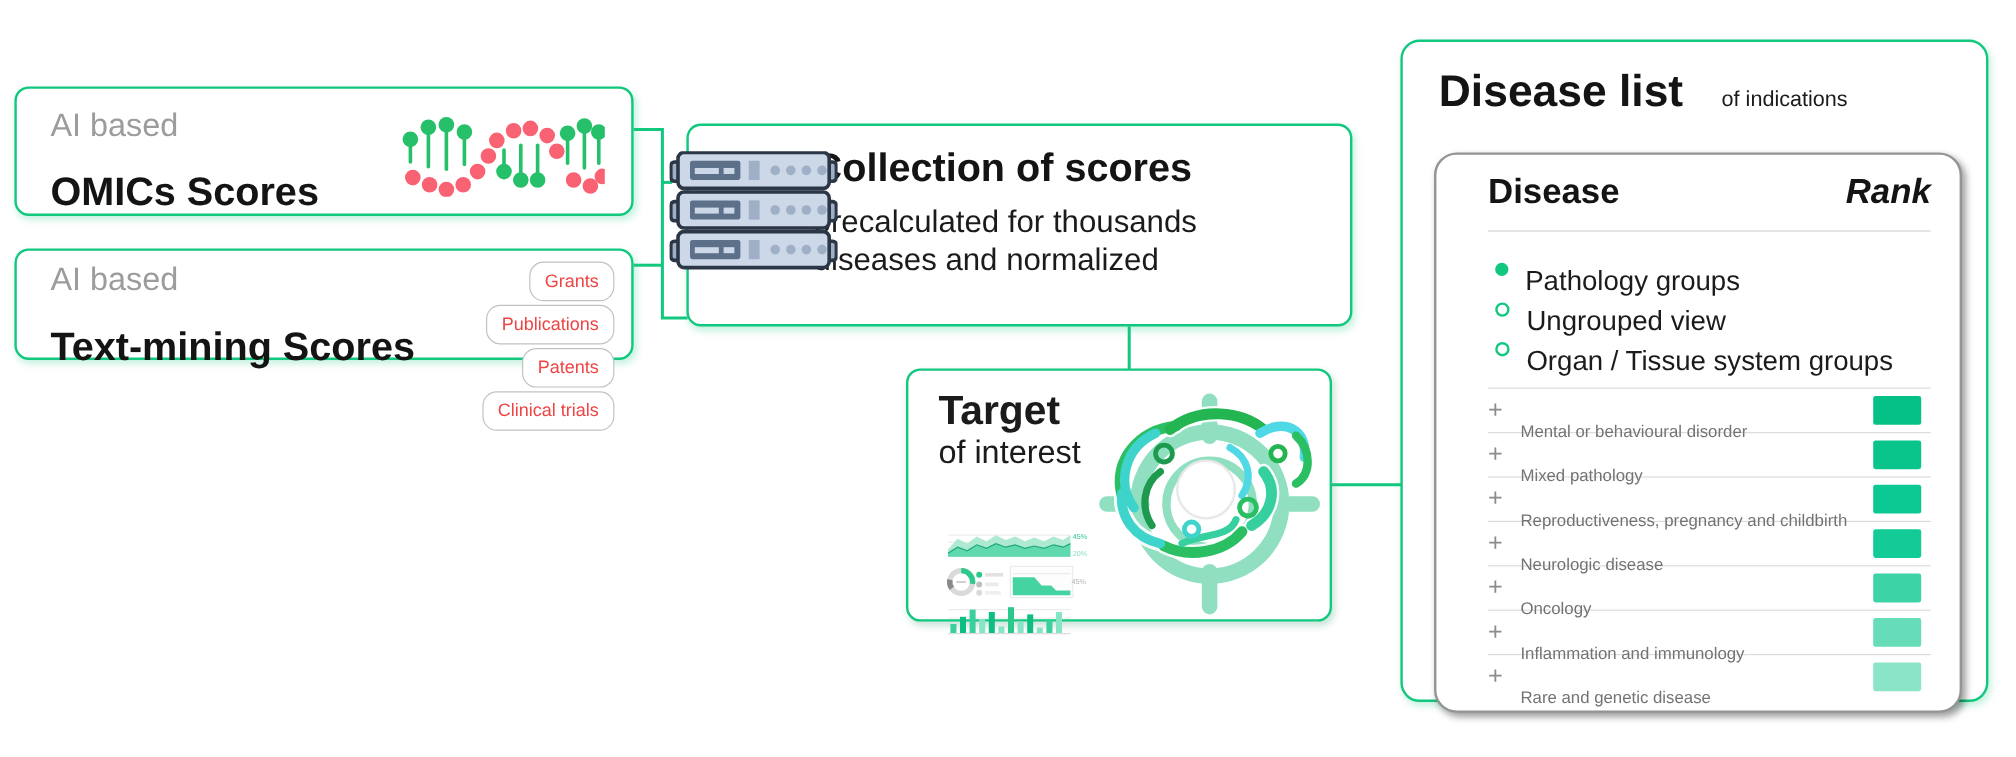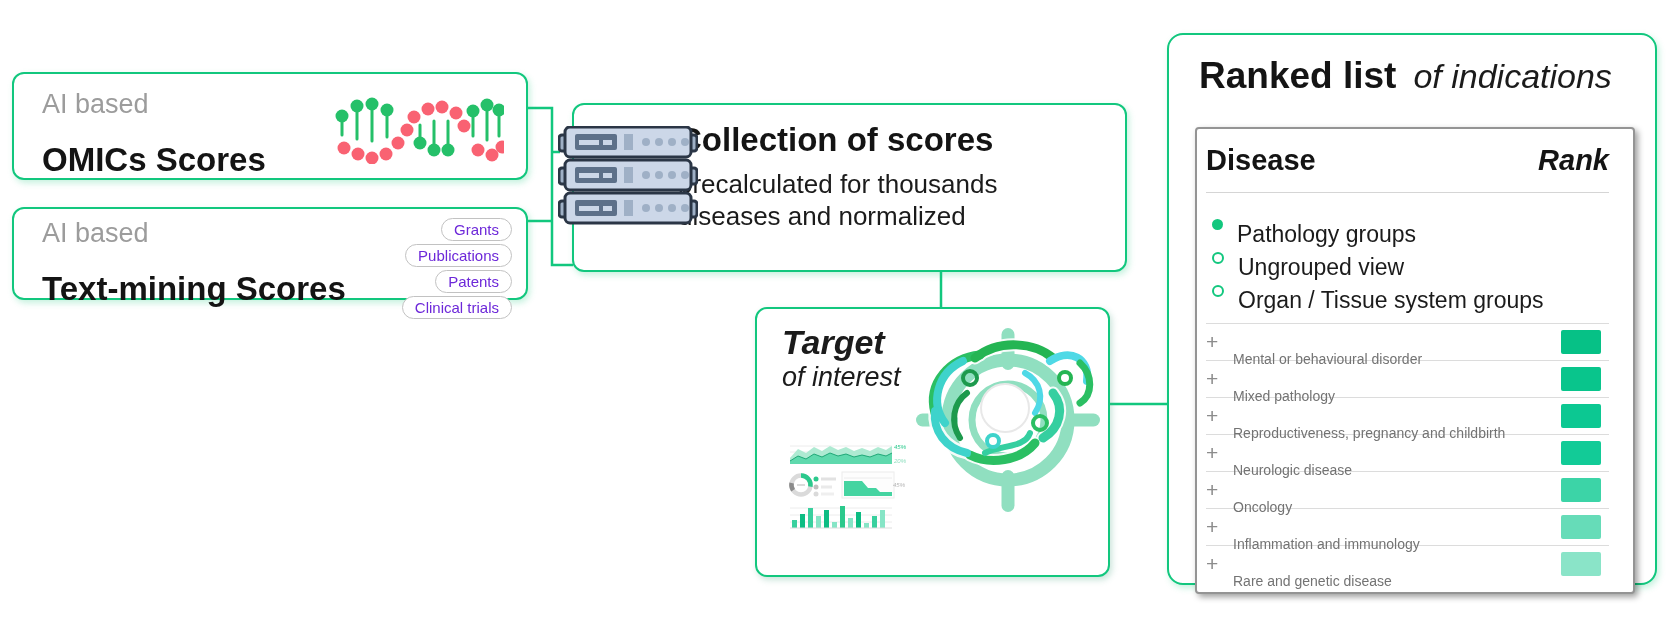--- a/index.html
+++ b/index.html
@@ -19,49 +19,49 @@
   .box-title{font-size:33px;font-weight:bold;color:#141414;line-height:1.15;margin-top:21px;}
 
   
   .omics{left:12px;top:72px;width:516px;height:108px;padding:16px 0 0 28px;}
   .dna{position:absolute;right:22px;top:18px;}
 
   
   .tmining{left:12px;top:207px;width:516px;height:93px;padding:10px 0 0 28px;}
   .pills{position:absolute;top:9px;right:14px;display:flex;flex-direction:column;align-items:flex-end;gap:3px;z-index:2;}
   .pill{
-    background:#fff;border:1.5px solid #c2c2c2;border-radius:12px;height:23px;
-    padding:0 12px;font-size:15px;color:#6d28d9;display:flex;align-items:center;box-sizing:border-box;white-space:nowrap;
+    background:#fff;border:1.5px solid #c2c2c2;border-radius:12px;height:33px;
+    padding:0 12px;font-size:15px;color:#ef4444;display:flex;align-items:center;box-sizing:border-box;white-space:nowrap;
   }
 
   
   .collection{left:572px;top:103px;width:555px;height:169px;}
   .collection-content{position:absolute;left:104px;top:16px;}
   .collection-desc{font-size:26px;color:#1b1b1b;line-height:1.22;margin-top:10px;}
   .server{position:absolute;left:-16px;top:21px;z-index:2;}
 
   
-  .target{left:755px;top:307px;width:355px;height:270px;box-shadow:2px 3px 6px rgba(90,170,140,.32);font-style:italic;}
+  .target{left:755px;top:307px;width:355px;height:211px;box-shadow:2px 3px 6px rgba(90,170,140,.32);}
   .target-content{position:absolute;left:25px;top:16px;}
   .target-title{font-size:34px;font-weight:bold;line-height:1.05;}
   .target-sub{font-size:27px;color:#1b1b1b;margin-top:1px;}
   .minidash{position:absolute;left:31px;top:129px;}
   .scope{position:absolute;left:118px;top:-6px;width:240px;height:230px;}
 
   
   .ranked-panel{left:1167px;top:33px;width:490px;height:552px;border-radius:16px;}
   .ranked-title-row{position:absolute;left:30px;top:20px;white-space:nowrap;}
   .ranked-title{font-size:37px;font-weight:bold;color:#141414;}
-  .ranked-subtitle{font-size:34px;color:#1b1b1b;margin-left:17px;font-style:italic;}
+  .ranked-subtitle{font-size:18px;color:#1b1b1b;margin-left:32px;}
 
   
   .card{
     position:absolute;left:1195px;top:127px;width:440px;height:467px;background:#fff;
-    border:2px solid #949494;border-radius:4px;box-shadow:3px 3px 6px rgba(0,0,0,.38);
-    z-index:3;box-sizing:border-box;padding:0 24px 0 9px;
+    border:2px solid #949494;border-radius:19px;box-shadow:3px 3px 6px rgba(0,0,0,.38);
+    z-index:3;box-sizing:border-box;padding:0 24px 0 43px;
   }
   .card-header{height:63px;display:flex;align-items:center;justify-content:space-between;border-bottom:1.5px solid #d5d5d5;}
   .col-head{font-size:29px;font-weight:bold;color:#141414;}
   .col-head.rank{margin-right:0;font-style:italic;}
   .legend{padding:15px 0 16px 0;}
   .legend-item{height:33px;display:flex;align-items:center;}
   .lg-marker{width:11px;height:11px;border-radius:50%;margin:0 14px 0 6px;flex:none;}
   .lg-filled{background:#12c77e;}
   .lg-open{background:#fff;border:2.5px solid #12c77e;box-sizing:border-box;width:12px;height:12px;}
   .legend-label{font-size:23px;color:#1b1b1b;margin-top:20px;}
@@ -286,21 +286,21 @@
       <circle cx="95" cy="75" r="7" stroke="#1d9a4d" stroke-width="4"></circle>
       <circle cx="165" cy="120" r="7" stroke="#2bbf63" stroke-width="4"></circle>
       <circle cx="118" cy="138" r="6" stroke="#3ed3cb" stroke-width="4"></circle>
       <circle cx="190" cy="75" r="6" stroke="#24b553" stroke-width="4"></circle>
     </g>
   </svg>
 </div>
 
 <div class="gbox ranked-panel">
   <div class="ranked-title-row">
-    <span class="ranked-title">Ranked list</span><span class="ranked-subtitle">of indications</span>
+    <span class="ranked-title">Disease list</span><span class="ranked-subtitle">of indications</span>
   </div>
 </div>
 
 <div class="card">
   <div class="card-header">
     <span class="col-head">Disease</span>
     <span class="col-head rank">Rank</span>
   </div>
 
   <div class="legend">

